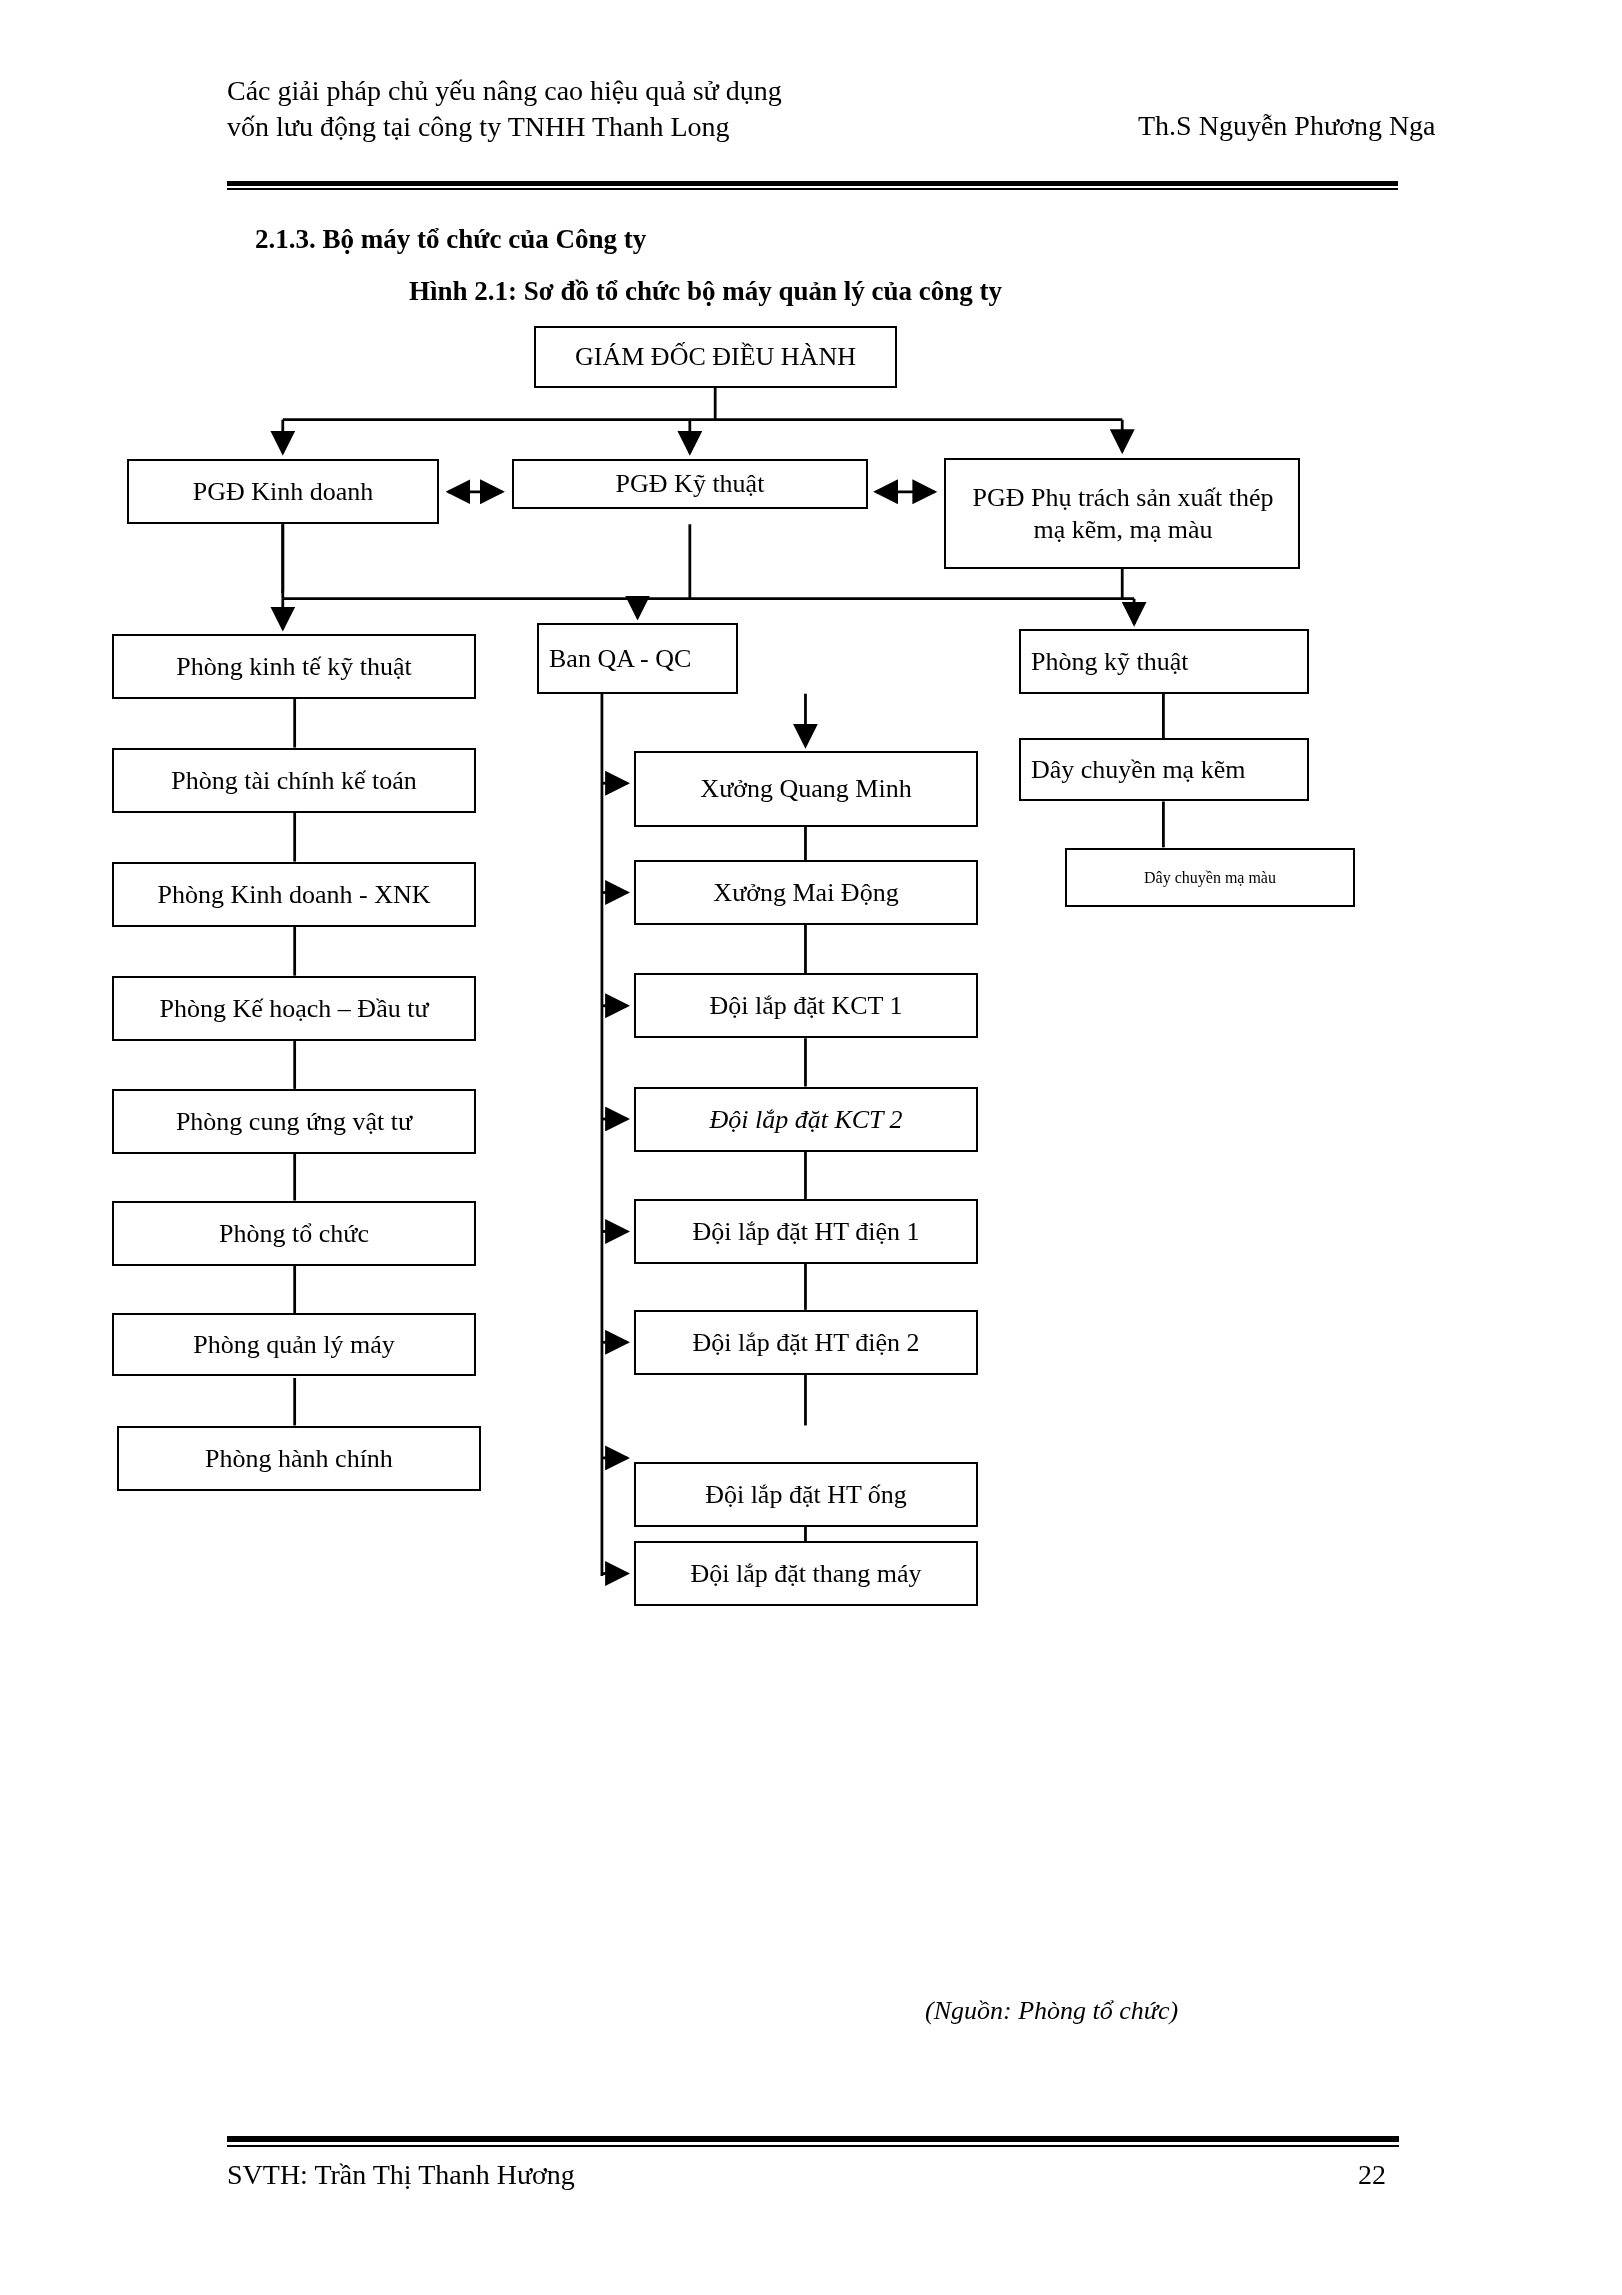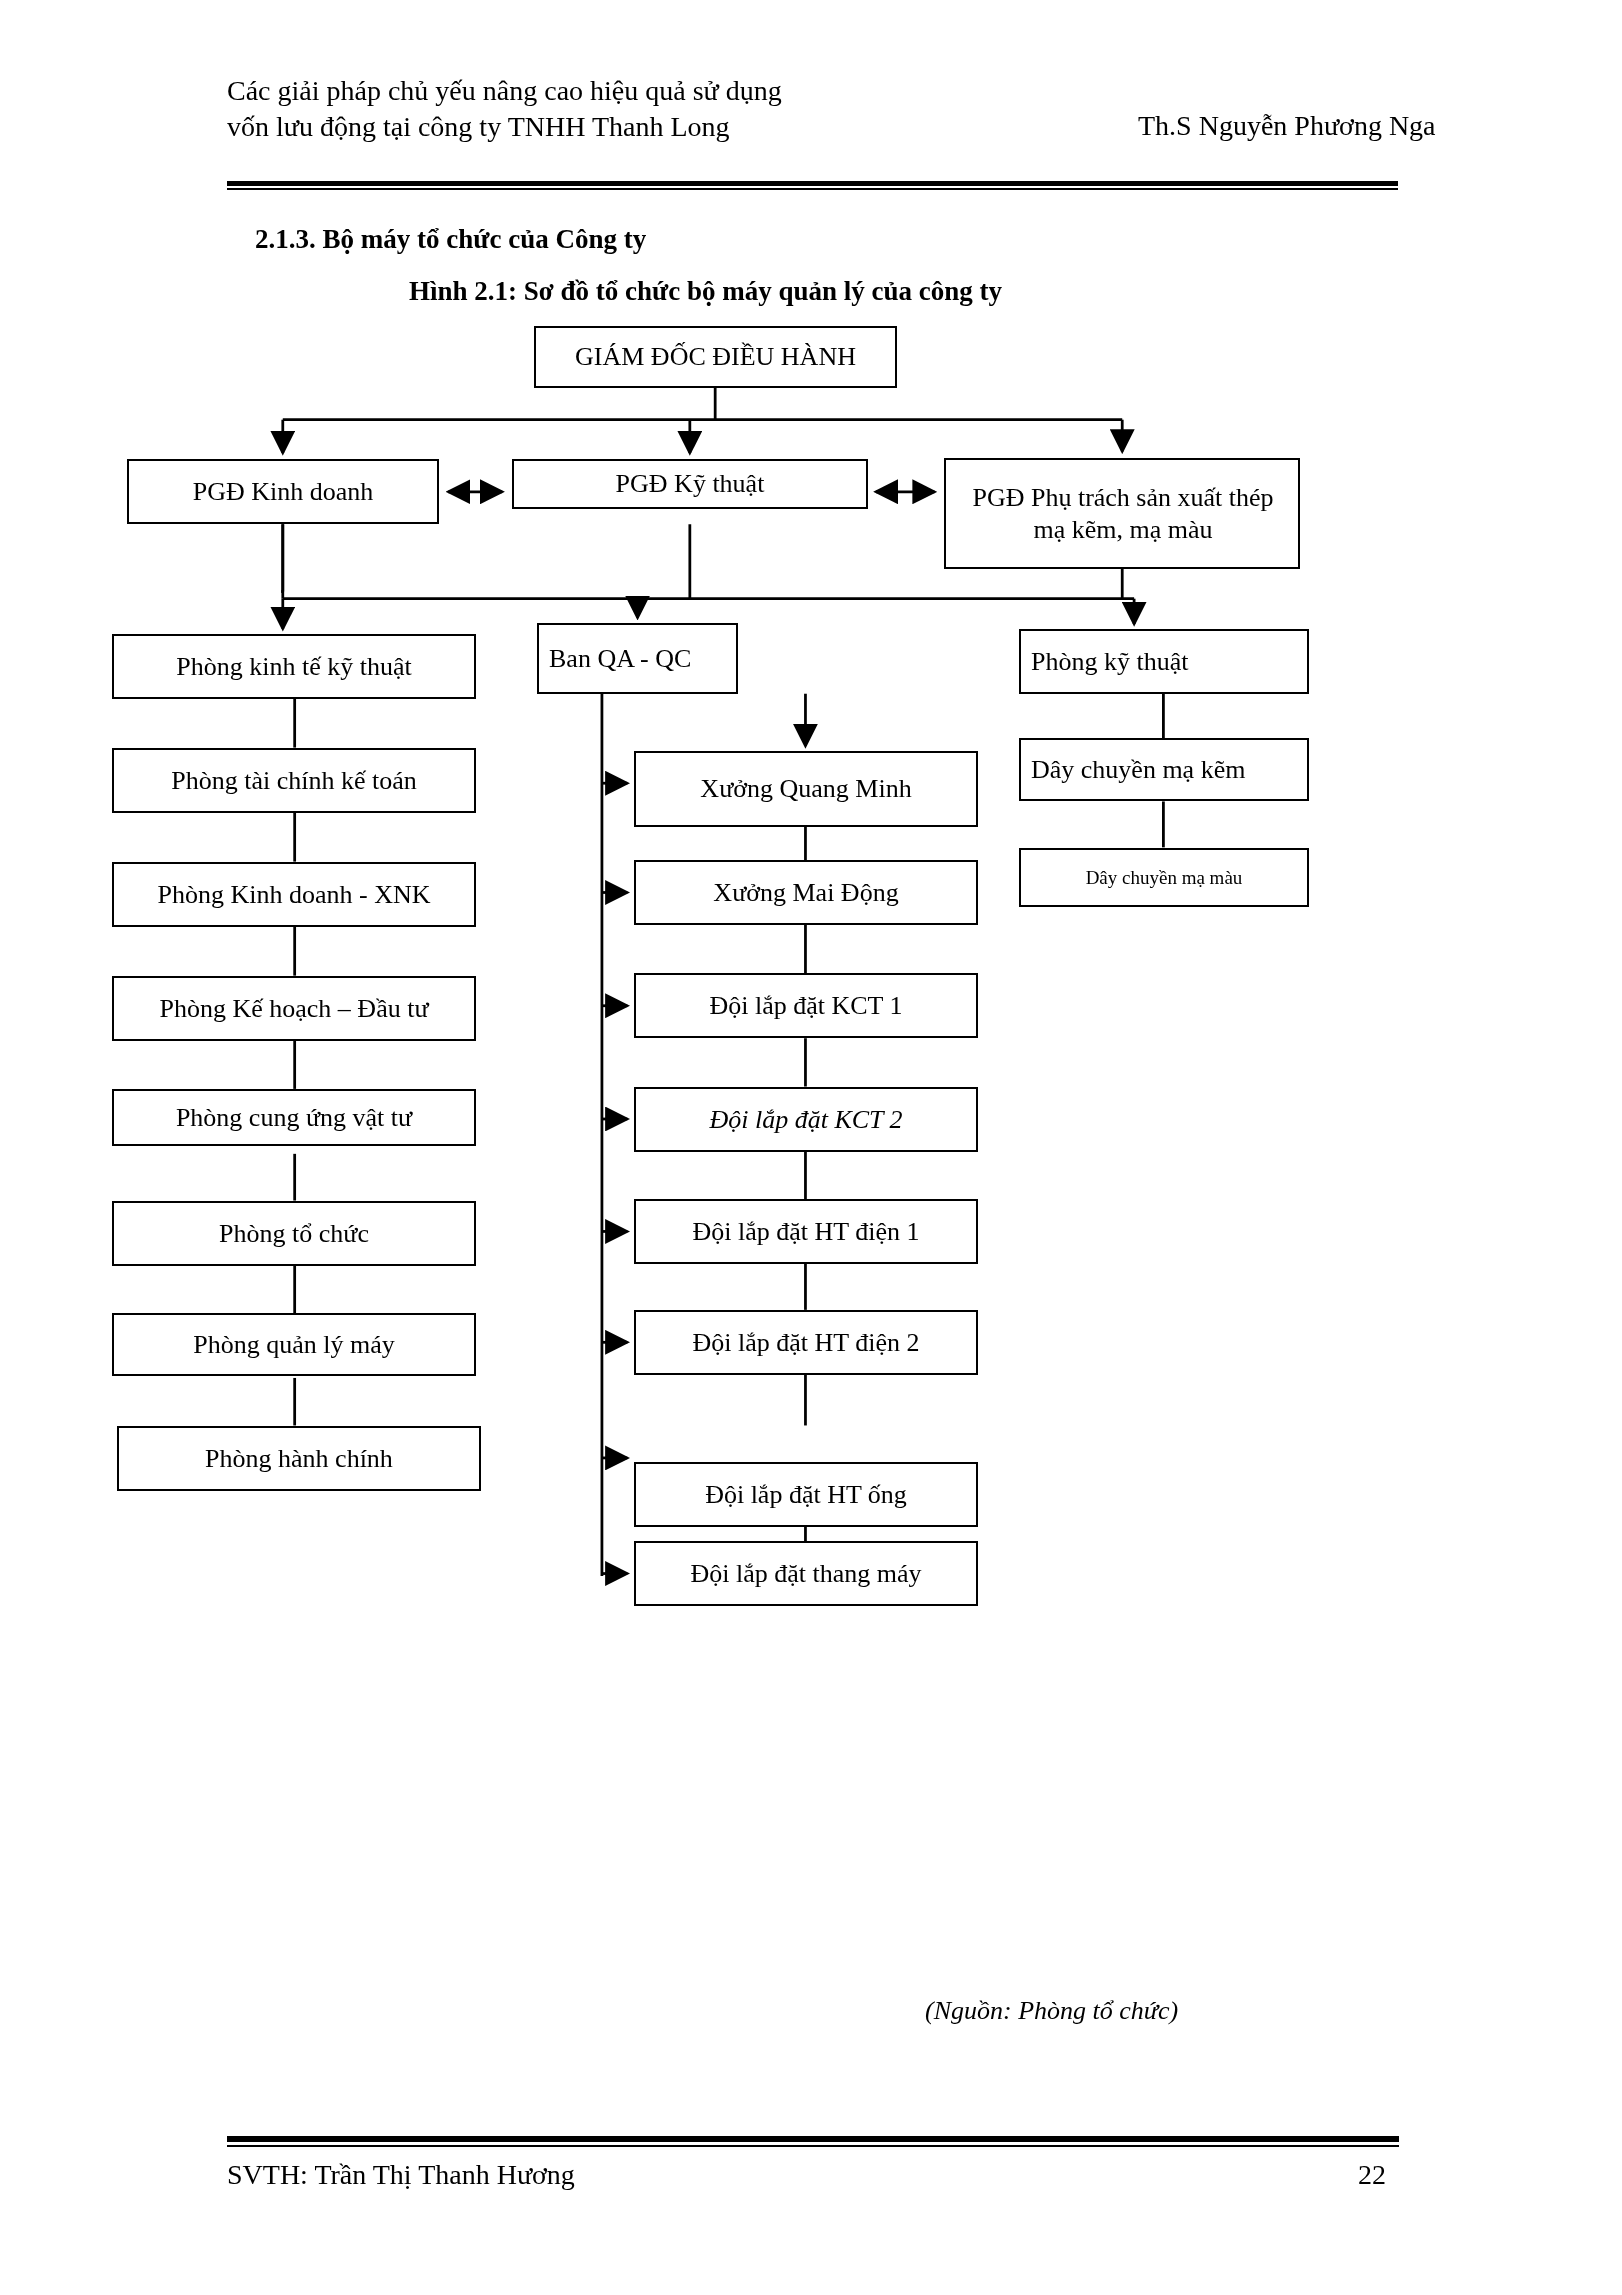--- a/index.html
+++ b/index.html
@@ -33,21 +33,21 @@
 
   .node{
     position:absolute;box-sizing:border-box;
     border:2px solid #000;background:#fff;
     display:flex;align-items:center;justify-content:center;
     text-align:center;line-height:1.22;
     font-size:26px;
     padding:0 8px;
   }
   .node.lead{justify-content:flex-start;padding-left:10px;text-align:center;}
-  .node.small{font-size:19px;}
+  .node.small{font-size:16px;margin-left:46px;}
 
   
   .source{position:absolute;left:925px;top:1996px;
     font-size:26px;font-style:italic;white-space:nowrap;}
 
   
   .ftr-rule{position:absolute;left:227px;top:2136px;width:1172px;height:0;
     border-top:6.3px solid #000;padding-top:3.2px;border-bottom:2.4px solid #000;background:#fff;}
   .ftr-left{position:absolute;left:227px;top:2159px;font-size:28px;white-space:nowrap;}
   .ftr-right{position:absolute;left:1358px;top:2159px;font-size:28px;white-space:nowrap;}
@@ -144,21 +144,21 @@
     <div class="node" style="left:534px;top:326px;width:363px;height:62px;">GIÁM ĐỐC ĐIỀU HÀNH</div>
 
     <div class="node" style="left:127px;top:459px;width:312px;height:65px;">PGĐ Kinh doanh</div>
     <div class="node" style="left:512px;top:459px;width:356px;height:50px;">PGĐ Kỹ thuật</div>
     <div class="node lead" style="left:944px;top:458px;width:356px;height:111px;">PGĐ Phụ trách sản xuất thép mạ kẽm, mạ màu</div>
 
     <div class="node" style="left:112px;top:634px;width:364px;height:65px;">Phòng kinh tế kỹ thuật</div>
     <div class="node" style="left:112px;top:748px;width:364px;height:65px;">Phòng tài chính kế toán</div>
     <div class="node" style="left:112px;top:862px;width:364px;height:65px;">Phòng Kinh doanh - XNK</div>
     <div class="node" style="left:112px;top:976px;width:364px;height:65px;">Phòng Kế hoạch – Đầu tư</div>
-    <div class="node" style="left:112px;top:1089px;width:364px;height:57px;">Phòng cung ứng vật tư</div>
+    <div class="node" style="left:112px;top:1089px;width:364px;height:65px;">Phòng cung ứng vật tư</div>
     <div class="node" style="left:112px;top:1201px;width:364px;height:65px;">Phòng tổ chức</div>
     <div class="node" style="left:112px;top:1313px;width:364px;height:63px;">Phòng quản lý máy</div>
     <div class="node" style="left:117px;top:1426px;width:364px;height:65px;">Phòng hành chính</div>
 
     <div class="node lead" style="left:537px;top:623px;width:201px;height:71px;">Ban QA - QC</div>
     <div class="node" style="left:634px;top:751px;width:344px;height:76px;">Xưởng Quang Minh</div>
     <div class="node" style="left:634px;top:860px;width:344px;height:65px;">Xưởng Mai Động</div>
     <div class="node" style="left:634px;top:973px;width:344px;height:65px;">Đội lắp đặt KCT 1</div>
     <div class="node" style="left:634px;top:1087px;width:344px;height:65px;font-style:italic;">Đội lắp đặt KCT 2</div>
     <div class="node" style="left:634px;top:1199px;width:344px;height:65px;">Đội lắp đặt HT điện 1</div>

